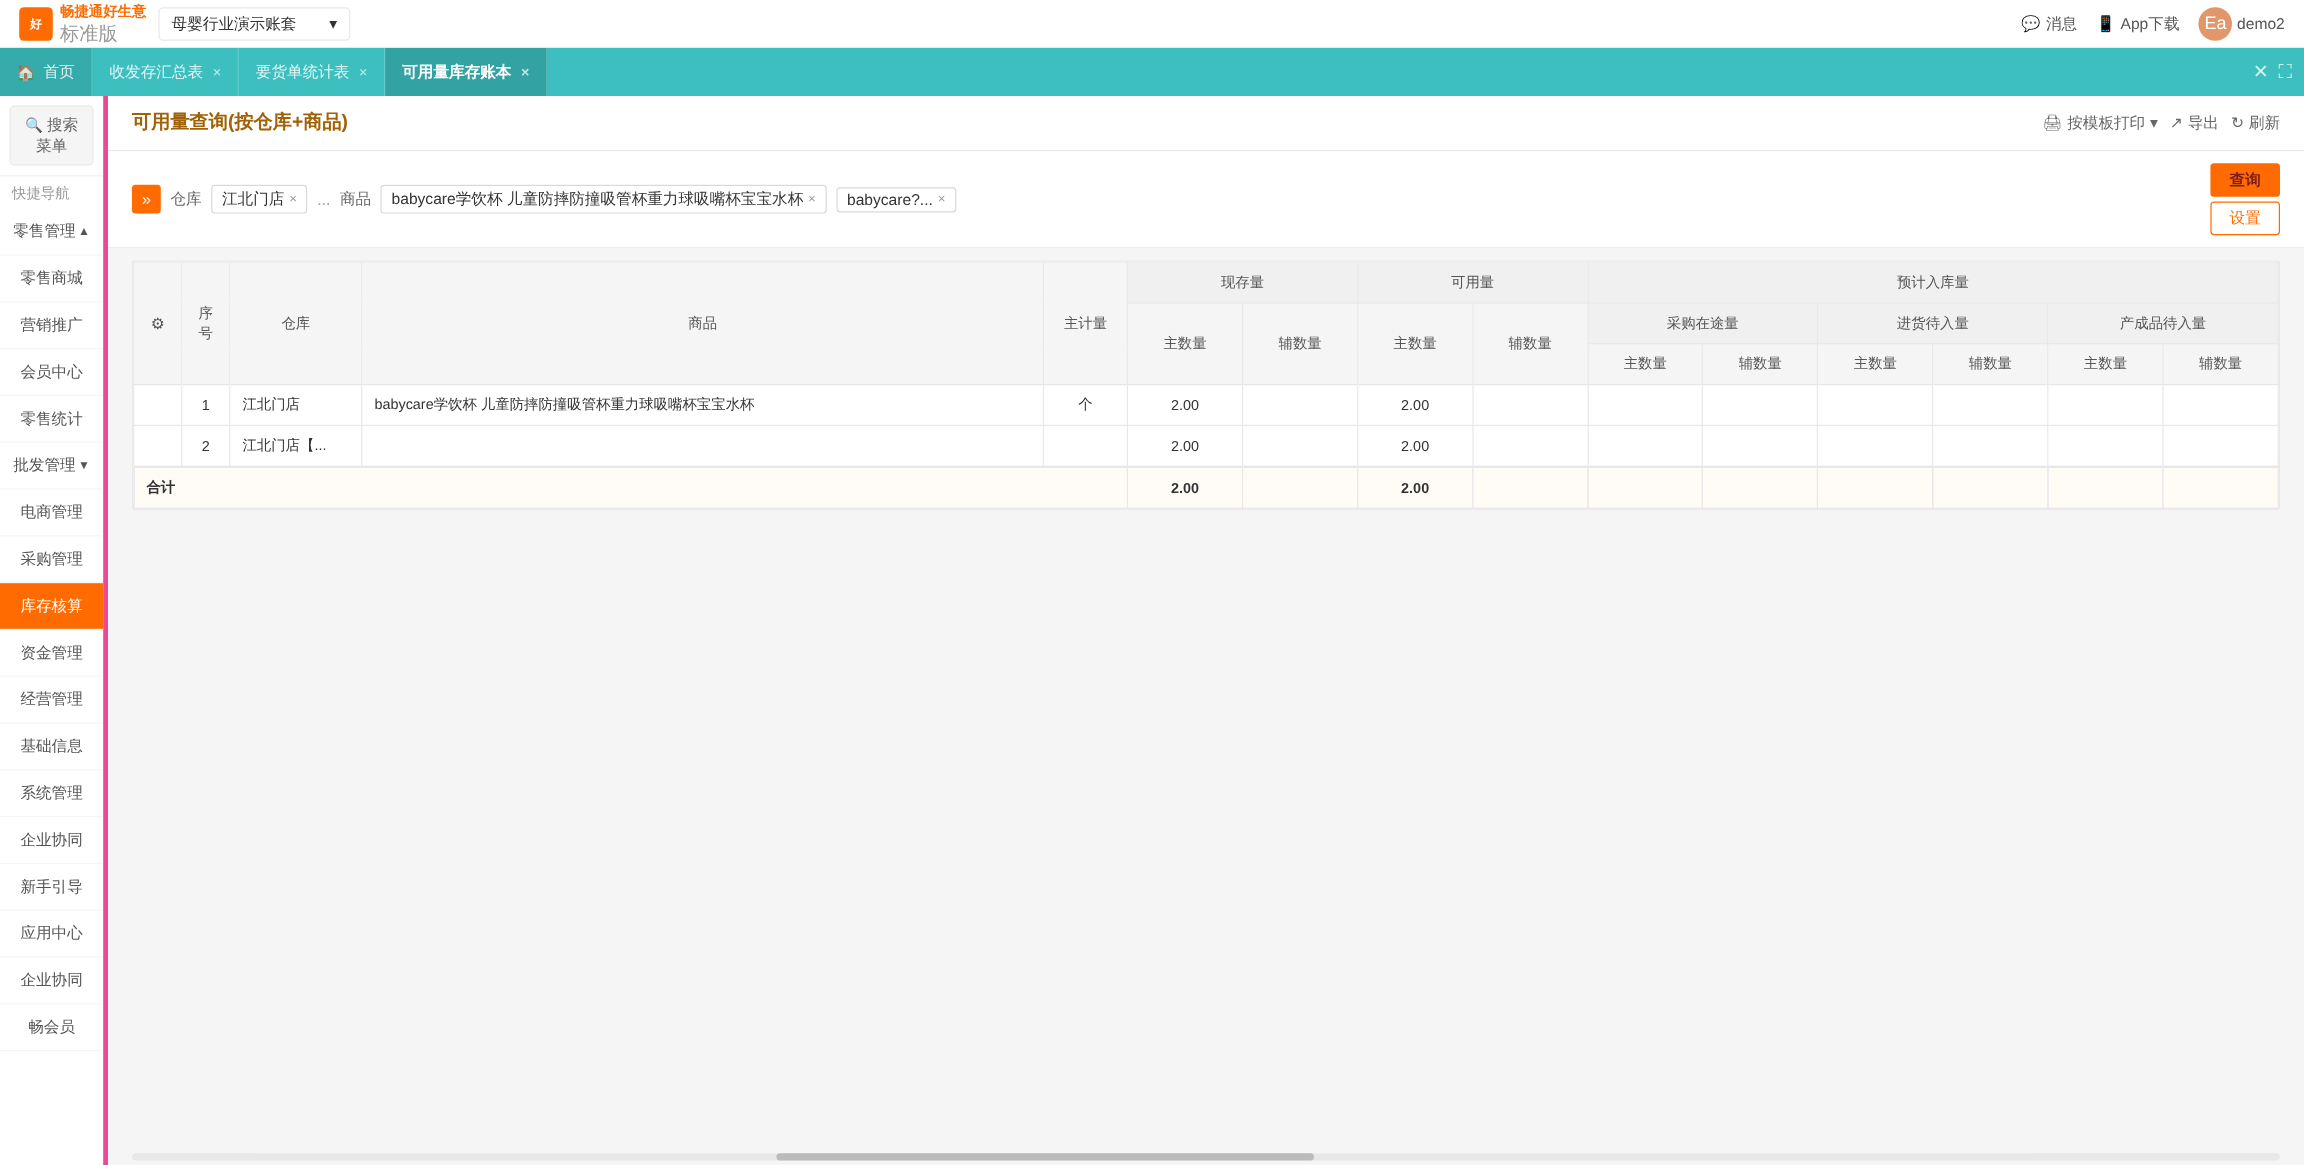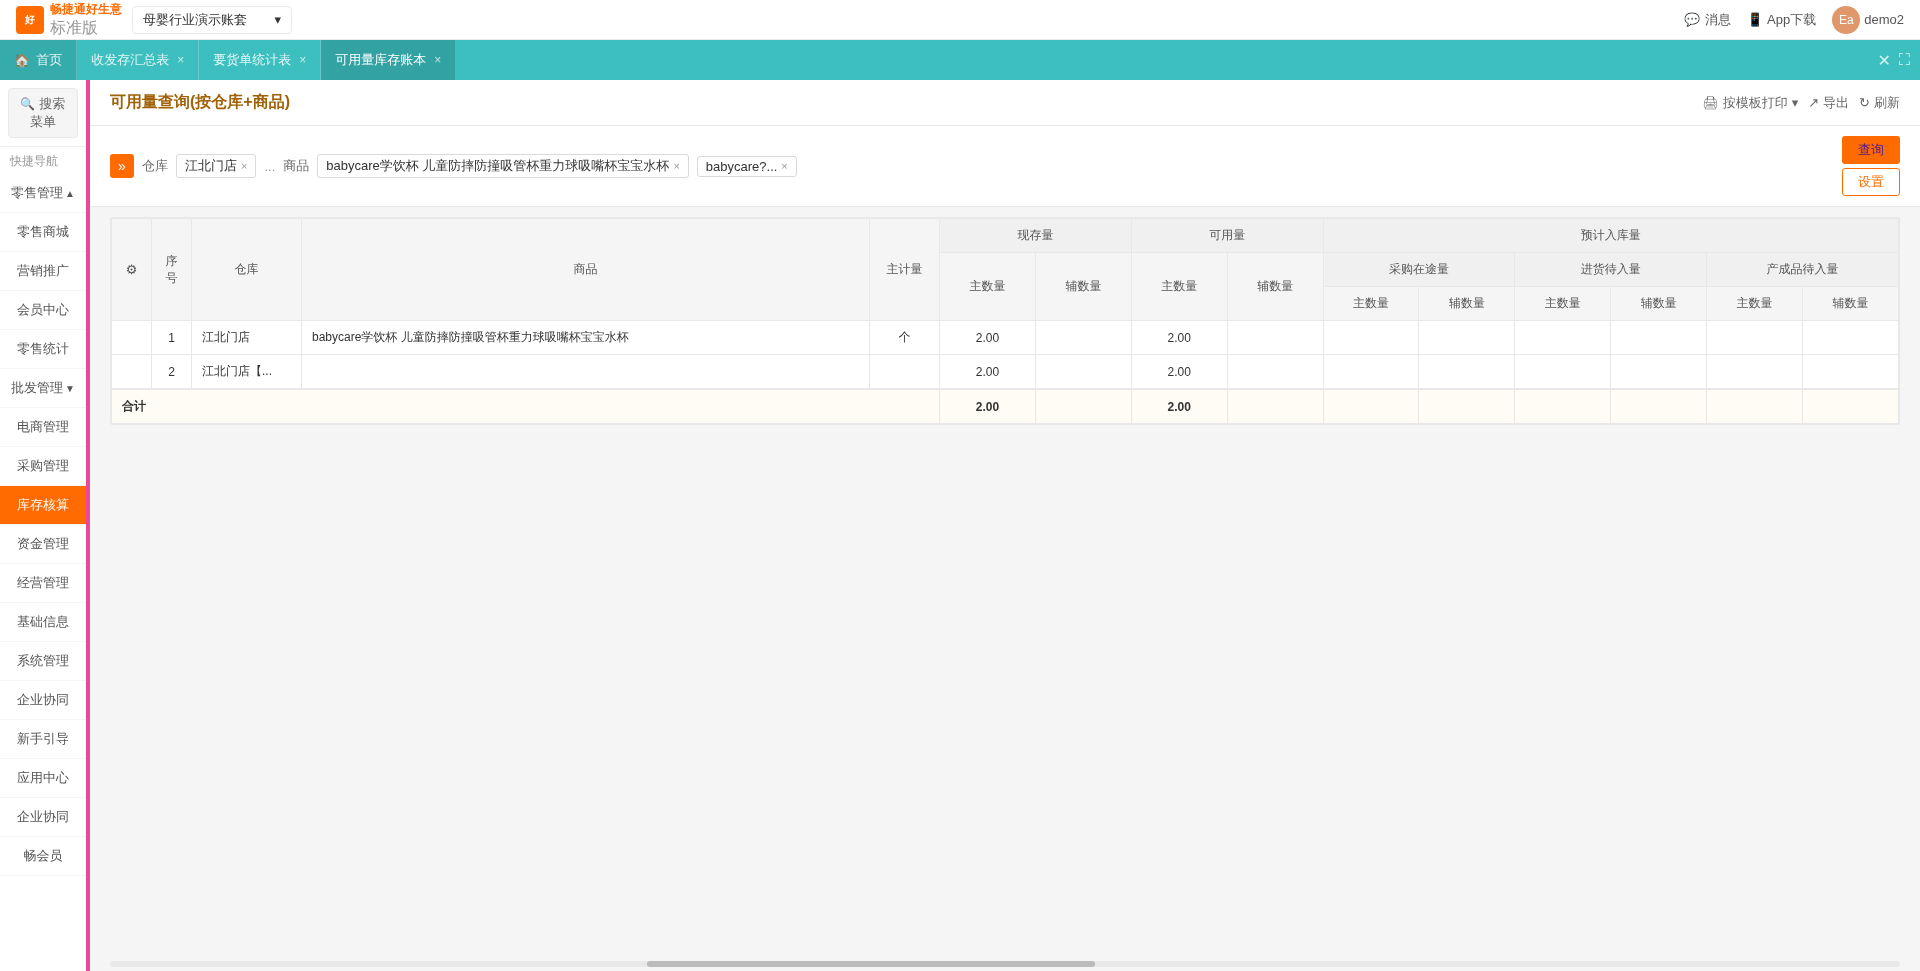--- a/index.html
+++ b/index.html
@@ -38,21 +38,21 @@
       align-items: center;
       padding: 0 14px;
       gap: 6px;
       cursor: pointer;
       color: rgba(255,255,255,0.85);
       font-size: 13px;
       border-right: 1px solid rgba(255,255,255,0.2);
       white-space: nowrap;
     }
     .tab.home { background: rgba(0,0,0,0.1); }
-    .tab.active { background: rgba(0,0,0,0.15); color: #fff; font-weight: normal; }
+    .tab.active { background: rgba(0,0,0,0.15); color: #fff; font-weight: bold; }
     .tab .close-btn { color: rgba(255,255,255,0.7); font-size: 12px; margin-left: 2px; }
     .tab-spacer { flex: 1; }
     .tab-window-controls { display: flex; align-items: center; padding: 0 10px; gap: 8px; }
     .win-btn { color: rgba(255,255,255,0.8); cursor: pointer; font-size: 16px; }
 
     
     .main-layout { display: flex; flex: 1; overflow: hidden; }
 
     
     .sidebar {
@@ -141,26 +141,27 @@
       border: 1px solid #d9d9d9;
       border-radius: 3px;
       padding: 2px 8px;
       color: #333;
       font-size: 12px;
     }
     .filter-tag .tag-close { color: #999; cursor: pointer; font-size: 11px; }
     .filter-ellipsis { color: #999; cursor: pointer; }
     .filter-query-btn {
       background: #ff6b00;
-      color: #4c1d95;
+      color: #7f1d1d;
       border: none;
       border-radius: 3px;
       padding: 5px 16px;
       cursor: pointer;
       font-size: 13px;
+      font-weight: bold;
     }
     .filter-set-btn {
       background: #fff;
       color: #ff6b00;
       border: 1px solid #ff6b00;
       border-radius: 3px;
       padding: 4px 14px;
       cursor: pointer;
       font-size: 13px;
     }
@@ -255,21 +256,21 @@
     <div class="top-bar-action">
       <span>💬</span>
       <span>消息</span>
     </div>
     <div class="top-bar-action">
       <span>📱</span>
       <span>App下载</span>
     </div>
     <div class="top-bar-action">
       <div class="avatar">
-        <span style="font-size:12px;">Ea</span>
+        <span style="font-size:15px;">Ea</span>
       </div>
       <span>demo2</span>
     </div>
   </div>
 </div>
 
 <div class="tab-bar">
   <div class="tab home">
     <span>🏠</span>
     <span>首页</span>

